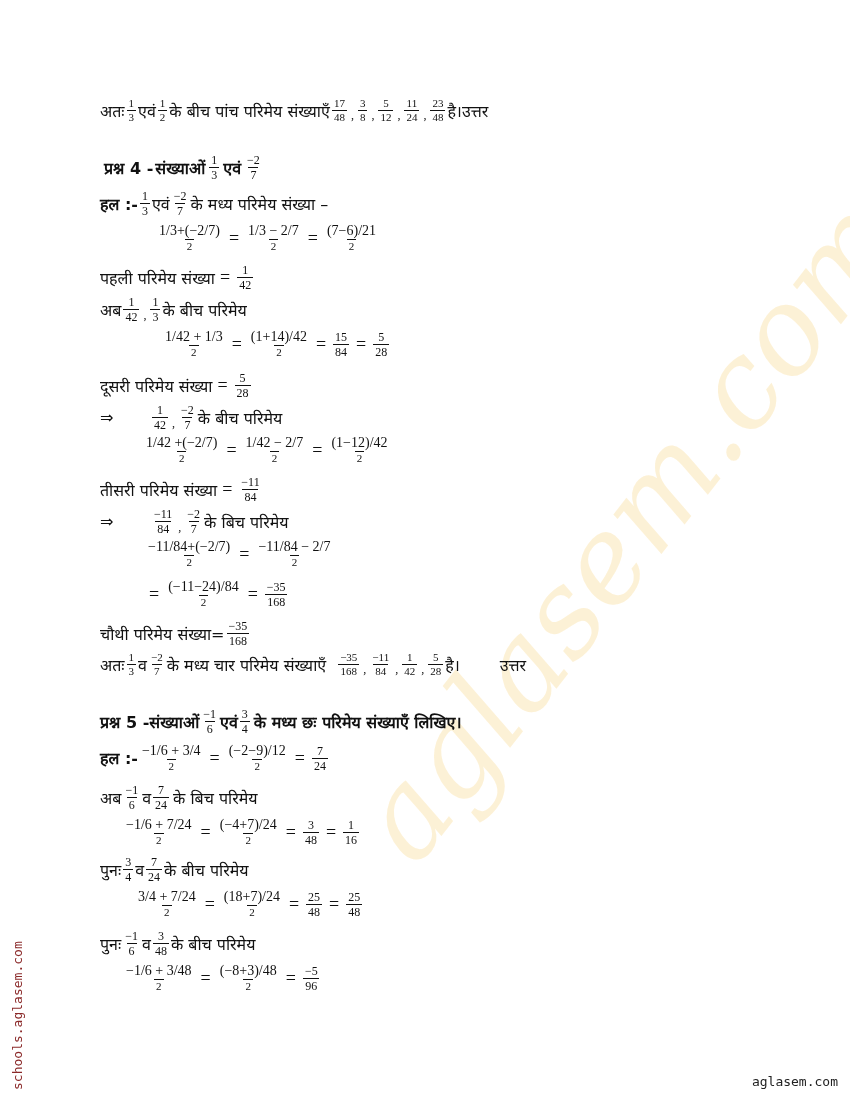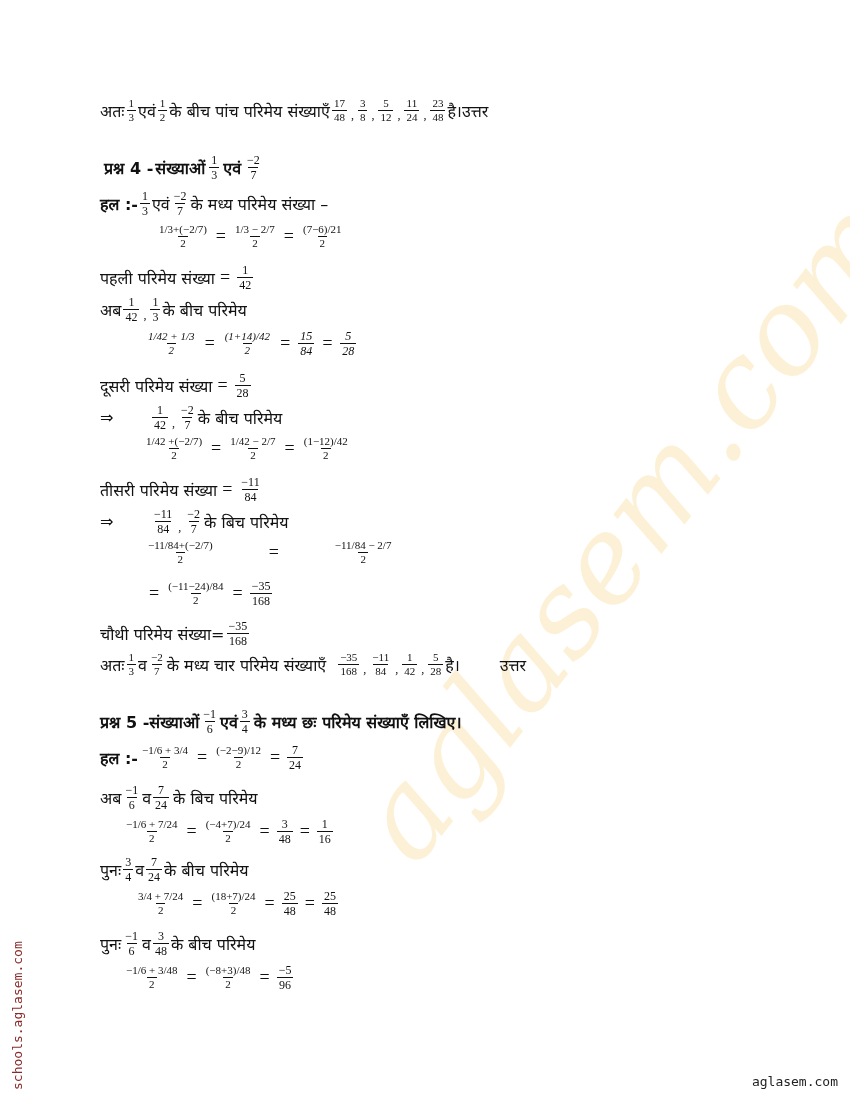--- a/index.html
+++ b/index.html
@@ -8,21 +8,21 @@
   .page { position: absolute; left: 0; top: 0; width: 850px; height: 1100px; }
   .line { position: absolute; left: 100px; display: flex; align-items: center;
           white-space: nowrap; font-size: 16px; font-family: "DejaVu Sans", sans-serif; }
   .line.bold { font-weight: bold; }
   .frac { display: inline-flex; flex-direction: column; align-items: center;
           vertical-align: middle; margin: 0 2px; font-family: "Liberation Serif", serif;
           font-weight: normal; line-height: 1; }
   .frac .num { font-size: 11px; padding: 0 2px 1px; }
   .frac .den { font-size: 11px; padding: 1px 2px 0; border-top: 1px solid #111; }
   .frac.big .num, .frac.big .den { font-size: 12px; }
-  .frac.nested .num { font-size: 11px; }
+  .frac.nested .num { font-size: 14px; }
   .eq { font-family: "Liberation Serif", serif; font-size: 18px; margin: 0 5px; }
   .t { margin: 0 2px; }
   .sep { font-family: "Liberation Serif", serif; font-size: 12px; margin: 0 2px; align-self: flex-end; }
   .watermark { position: absolute; left: 230px; top: 460px; transform: rotate(-52deg);
                font-family: "DejaVu Serif", serif; font-size: 120px; font-style: italic;
                color: #fbe6b5; opacity: 0.55; pointer-events: none; white-space: nowrap; }
   .side-wm { position: absolute; left: 10px; top: 1090px; transform: rotate(-90deg);
              transform-origin: left top; font-family: "DejaVu Sans Mono", monospace;
              font-size: 13px; color: #8b2a2a; white-space: nowrap; }
   .foot-wm { position: absolute; right: 12px; top: 1074px; font-family: "DejaVu Sans Mono", monospace;
@@ -136,21 +136,21 @@
         <span class="den">42</span>
       </span>
       <span class="sep">,</span>
     <span class="frac big">
         <span class="num">1</span>
         <span class="den">3</span>
       </span>
     <span>के बीच परिमेय</span>
   </div>
 
-  <div class="line" style="top:330px; left:144px;font-style:italic;">
+  <div class="line" style="top:330px; left:161px;">
     <span class="frac nested">
         <span class="num">1/42 + 1/3</span>
         <span class="den">2</span>
       </span>
     <span class="eq">=</span>
     <span class="frac nested">
         <span class="num">(1+14)/42</span>
         <span class="den">2</span>
       </span>
     <span class="eq">=</span>
@@ -221,21 +221,21 @@
         <span class="den">84</span>
       </span>
       <span class="sep">,</span>
     <span class="frac big">
         <span class="num">−2</span>
         <span class="den">7</span>
       </span>
     <span>के बिच परिमेय</span>
   </div>
 
-  <div class="line" style="top:540px; left:144px;gap:47px;">
+  <div class="line" style="top:540px; left:144px;">
     <span class="frac nested">
         <span class="num">−11/84+(−2/7)</span>
         <span class="den">2</span>
       </span>
     <span class="eq">=</span>
     <span class="frac nested">
         <span class="num">−11/84 − 2/7</span>
         <span class="den">2</span>
       </span>
   </div>

